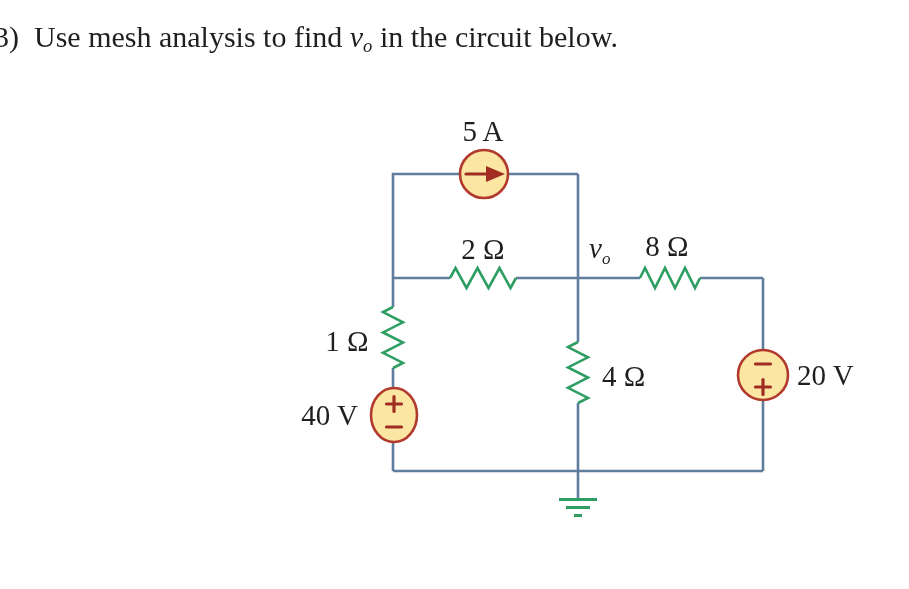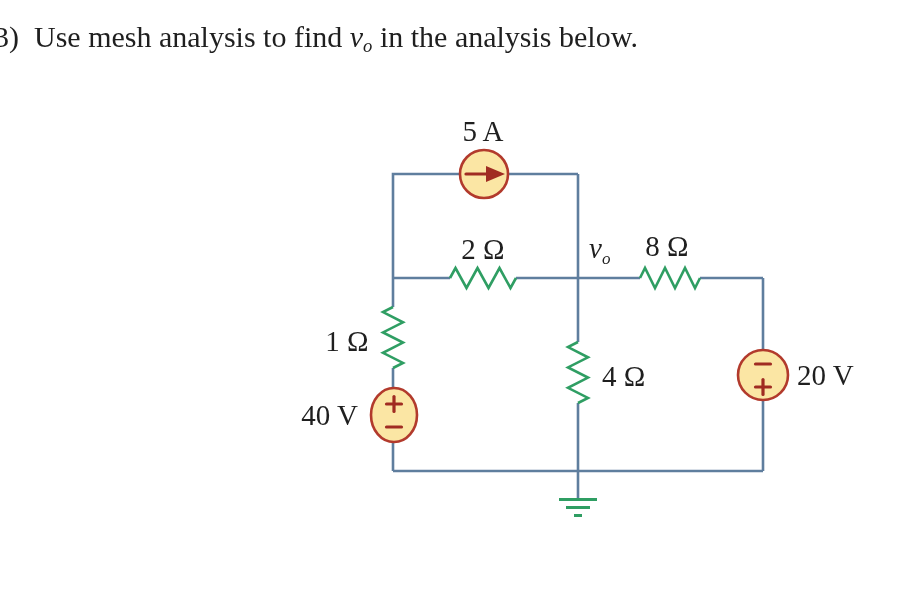--- a/index.html
+++ b/index.html
@@ -69,21 +69,21 @@
   .lbl {
     font-family: "Liberation Serif", serif;
     font-size: 29px;
     fill: var(--text, #1f1f1f);
   }
   .it { font-style: italic; }
 </style>
 </head>
 <body>
 
-<div class="title"><span>3)  Use mesh analysis to find </span><span class="var">v</span><span class="sub">o</span><span> in the analysis below.</span></div>
+<div class="title"><span>3)  Use mesh analysis to find </span><span class="var">v</span><span class="sub">o</span><span> in the circuit below.</span></div>
 
 <svg class="stage" width="909" height="589" viewBox="0 0 909 589">
 
   <g>
     <polyline class="wire" points="393,307 393,174 578,174"></polyline>
     <line class="wire" x1="393" y1="368" x2="393" y2="471"></line>
     <line class="wire" x1="578" y1="174" x2="578" y2="342"></line>
     <line class="wire" x1="578" y1="403" x2="578" y2="499"></line>
     <line class="wire" x1="393" y1="278" x2="450" y2="278"></line>
     <line class="wire" x1="516" y1="278" x2="640" y2="278"></line>

